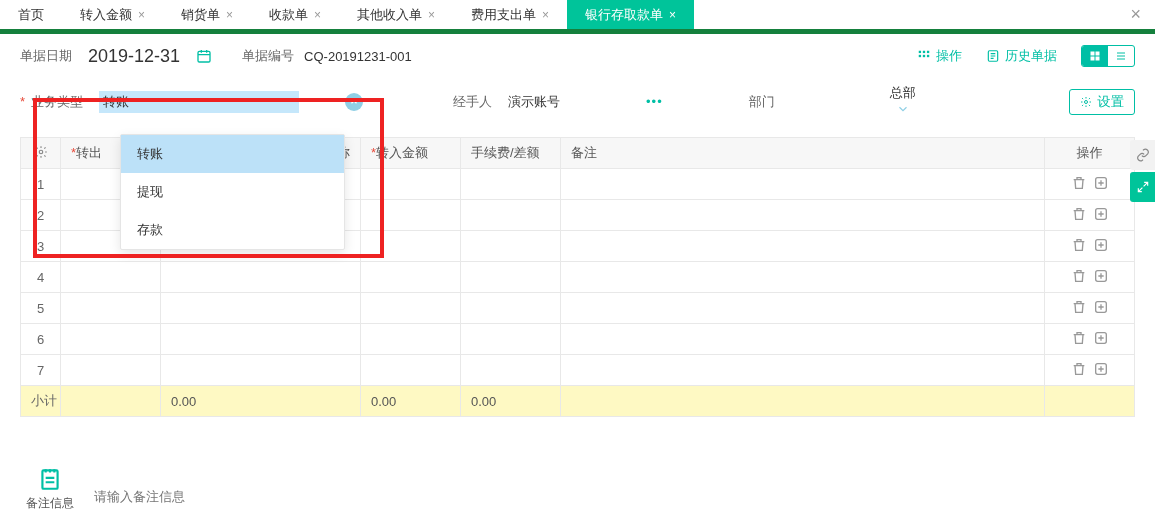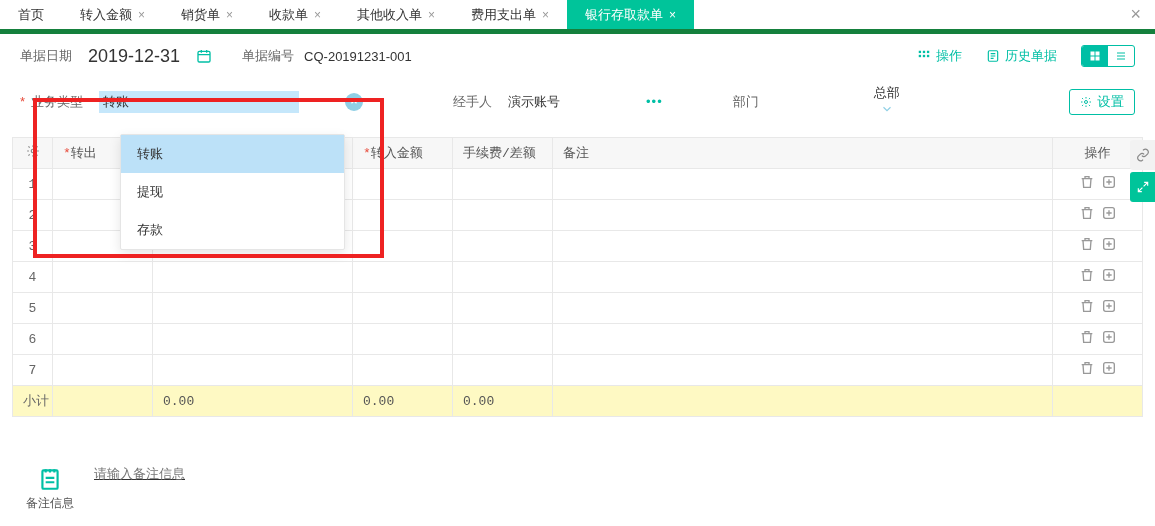--- a/index.html
+++ b/index.html
@@ -37,21 +37,21 @@
   .btn-outline { border: 1px solid #00BFA5; color: #00BFA5; background: #fff; border-radius: 3px; padding: 3px 10px; display: inline-flex; align-items: center; gap: 5px; cursor: pointer; }
 
   .redbox { position: absolute; left: 33px; top: 98px; width: 351px; height: 160px; border: 4px solid #E22; pointer-events: none; z-index: 60; }
 
   
   .dropdown { position: absolute; left: 120px; top: 134px; width: 225px; background: #fff; border: 1px solid #e5e5e5; box-shadow: 0 4px 12px rgba(0,0,0,0.1); border-radius: 2px; z-index: 50; }
   .dd-item { padding: 10px 16px; cursor: pointer; }
   .dd-item.selected { background: #BCE1F8; }
 
   
-  .tablewrap { padding: 0 12px; font-family: Liberation Mono, monospace; }
+  .tablewrap { padding: 0 20px; }
   table { border-collapse: collapse; width: 100%; table-layout: fixed; }
   th, td { border: 1px solid #e8e8e8; height: 31px; padding: 0 10px; font-weight: normal; text-align: left; white-space: nowrap; overflow: hidden; }
   thead th { background: #f7f7f7; color: #555; font-size: 13px; }
   .col-gear { width: 40px; text-align: center; }
   .col-idx { width: 40px; text-align: center; color: #666; }
   .col-ops { width: 90px; text-align: center; }
   tbody td.col-ops { text-align: center; }
   .iconbtn { display: inline-flex; width: 16px; height: 16px; color: #999; cursor: pointer; margin: 0 3px; }
   tfoot td { background: #fef9c3; color: #555; }
   
@@ -59,21 +59,21 @@
   .rail { position: absolute; right: 0; top: 140px; width: 25px; display: flex; flex-direction: column; gap: 2px; }
   .rail-btn { width: 25px; height: 30px; display: flex; align-items: center; justify-content: center; cursor: pointer; border-top-left-radius: 3px; border-bottom-left-radius: 3px; }
   .rail-btn.gray { background: #f2f2f2; color: #888; }
   .rail-btn.teal { background: #00C49A; color: #fff; }
 
   
   .notes { position: absolute; left: 20px; bottom: 0; right: 20px; height: 60px; display: flex; align-items: stretch; gap: 14px; }
   .notes-icon { width: 60px; display: flex; flex-direction: column; align-items: center; justify-content: flex-start; gap: 3px; color: #00BFA5; }
   .notes-icon svg { color: #00BFA5; }
   .notes-label { font-size: 12px; color: #555; }
-  .notes-input { flex: 1; display: flex; align-items: flex-start; text-decoration: underline; }
+  .notes-input { flex: 1; display: flex; align-items: center; }
   .notes-input input { width: 100%; border: none; outline: none; color: #bbb; font-size: 13px; }
 </style>
 </head>
 <body>
 
 <div class="tabs">
   <div class="tab">
       <span>首页</span>
     </div>
   <div class="tab">
@@ -161,21 +161,21 @@
           <path d="M6 15l6-6 6 6"></path>
         </svg>
     </span>
   </div>
   <div class="fld" style="margin-left:60px">
     <span class="formlabel">经手人</span>
     <span style="width:4px"></span>
     <span>演示账号</span>
     <span class="dots">•••</span>
   </div>
-  <div class="fld" style="margin-left:40px">
+  <div class="fld" style="margin-left:56px">
     <span class="formlabel">部门</span>
     <span style="width:6px"></span>
     <span class="dept-sel">
       <span>总部</span>
       <span class="dept-arrow">
         <svg width="14" height="14" viewBox="0 0 24 24" fill="none" stroke="currentColor" stroke-width="2">
             <path d="M6 9l6 6 6-6"></path>
           </svg>
       </span>
     </span>

